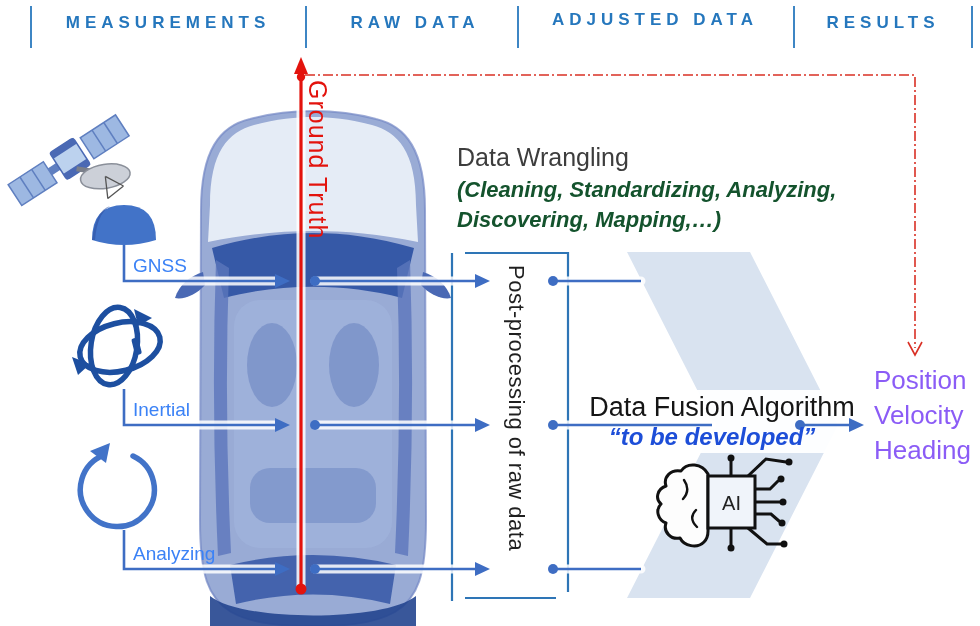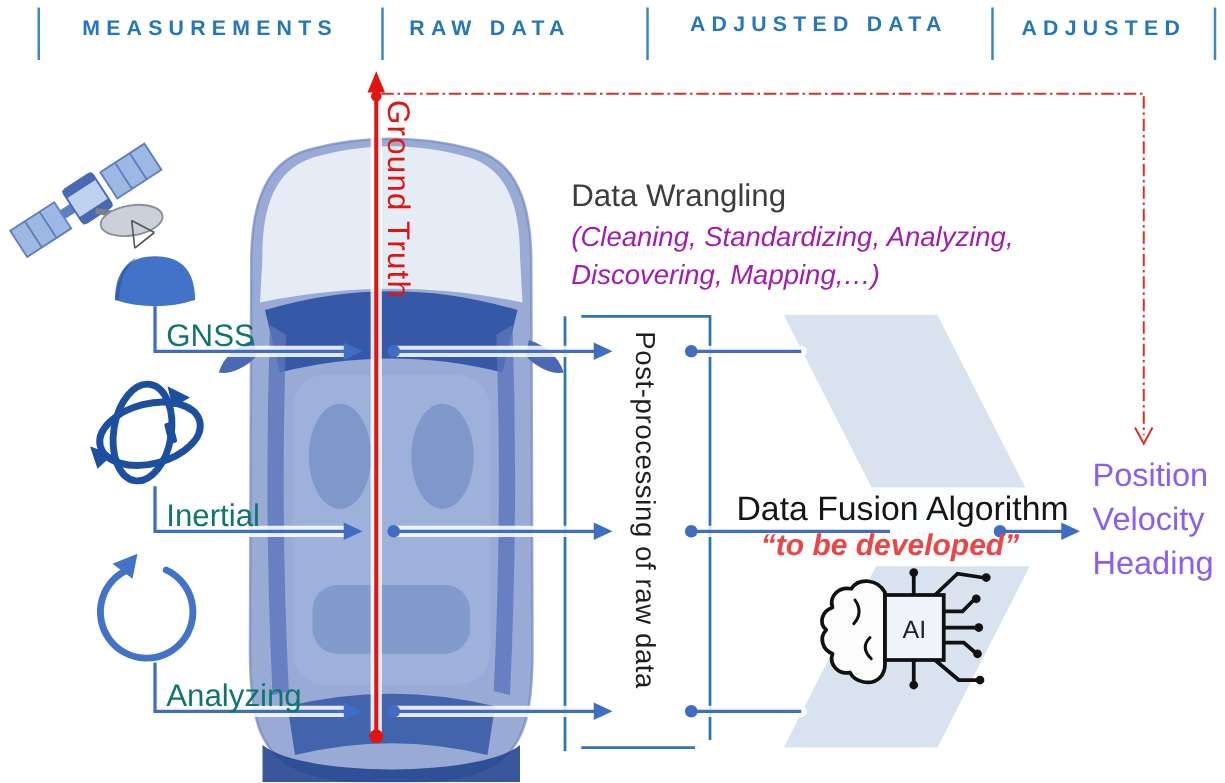--- a/index.html
+++ b/index.html
@@ -11,50 +11,50 @@
   
   .hdr-label{
     position:absolute;top:13px;transform:translateX(-50%);
     color:#2577bd;font-size:17px;font-weight:700;letter-spacing:5px;white-space:nowrap;
   }
   .hdr-sep{
     position:absolute;top:6px;width:2px;height:42px;background:#3e86c4;
   }
   
   .lbl{position:absolute;white-space:nowrap;}
-  .sensor-label{color:#0f766e;font-size:25px;}
+  .sensor-label{color:#3b82f6;font-size:19px;}
   .ground-truth{
     color:#e3130d;font-size:25px;writing-mode:vertical-rl;letter-spacing:1px;
   }
   .wrangling-title{color:#3d3d3d;font-size:25px;}
-  .wrangling-sub{color:#a21caf;font-size:22px;font-style:italic;line-height:30px;}
+  .wrangling-sub{color:#14532d;font-size:22px;font-style:italic;line-height:30px;font-weight:bold;}
   .postproc{
     color:#1f1f1f;font-size:22px;writing-mode:vertical-rl;letter-spacing:.5px;
   }
   .fusion-title{color:#151515;font-size:27px;width:266px;text-align:center;}
-  .fusion-status{color:#ef4444;font-size:24px;font-weight:700;font-style:italic;width:240px;text-align:center;}
+  .fusion-status{color:#1d4ed8;font-size:24px;font-weight:700;font-style:italic;width:240px;text-align:center;}
   .results-line{color:#8b5cf6;font-size:26px;line-height:35px;}
   svg{position:absolute;left:0;top:0;}
   svg text{font-family:"Liberation Sans", sans-serif;}
 </style>
 </head>
 <body>
 
 <div id="stage">
 
   <div>
     <div class="hdr-sep" style="left:30px"></div>
     <div class="hdr-sep" style="left:305px"></div>
     <div class="hdr-sep" style="left:517px"></div>
     <div class="hdr-sep" style="left:793px"></div>
     <div class="hdr-sep" style="left:971px"></div>
     <div class="hdr-label" style="left:168px">MEASUREMENTS</div>
-    <div class="hdr-label" style="left:392px">RAW DATA</div>
+    <div class="hdr-label" style="left:415px">RAW DATA</div>
     <div class="hdr-label" style="left:655px;top:10px">ADJUSTED DATA</div>
-    <div class="hdr-label" style="left:883px">ADJUSTED</div>
+    <div class="hdr-label" style="left:883px">RESULTS</div>
   </div>
 
   <svg width="980" height="626" viewBox="0 0 980 626">
 
     <g>
       <path d="M201,210 C201,150 220,126 250,119 C272,113 295,111 313,111 C331,111 354,113 376,119
                C406,126 425,150 425,210 L426,520 C426,575 418,598 395,612 C372,625 340,626 313,626
                C286,626 254,625 231,612 C208,598 200,575 200,520 Z" fill="#8298cc" fill-opacity="0.82" stroke="#7388c4" stroke-opacity="0.7" stroke-width="2"></path>
       <path d="M210,205 C210,152 228,132 254,125 C276,119 297,117 313,117 C329,117 350,119 372,125
                C398,132 416,152 416,205 L418,242 C380,234 345,231 313,231 C281,231 246,234 208,242 Z" fill="#ecf1f8" fill-opacity="0.92"></path>

